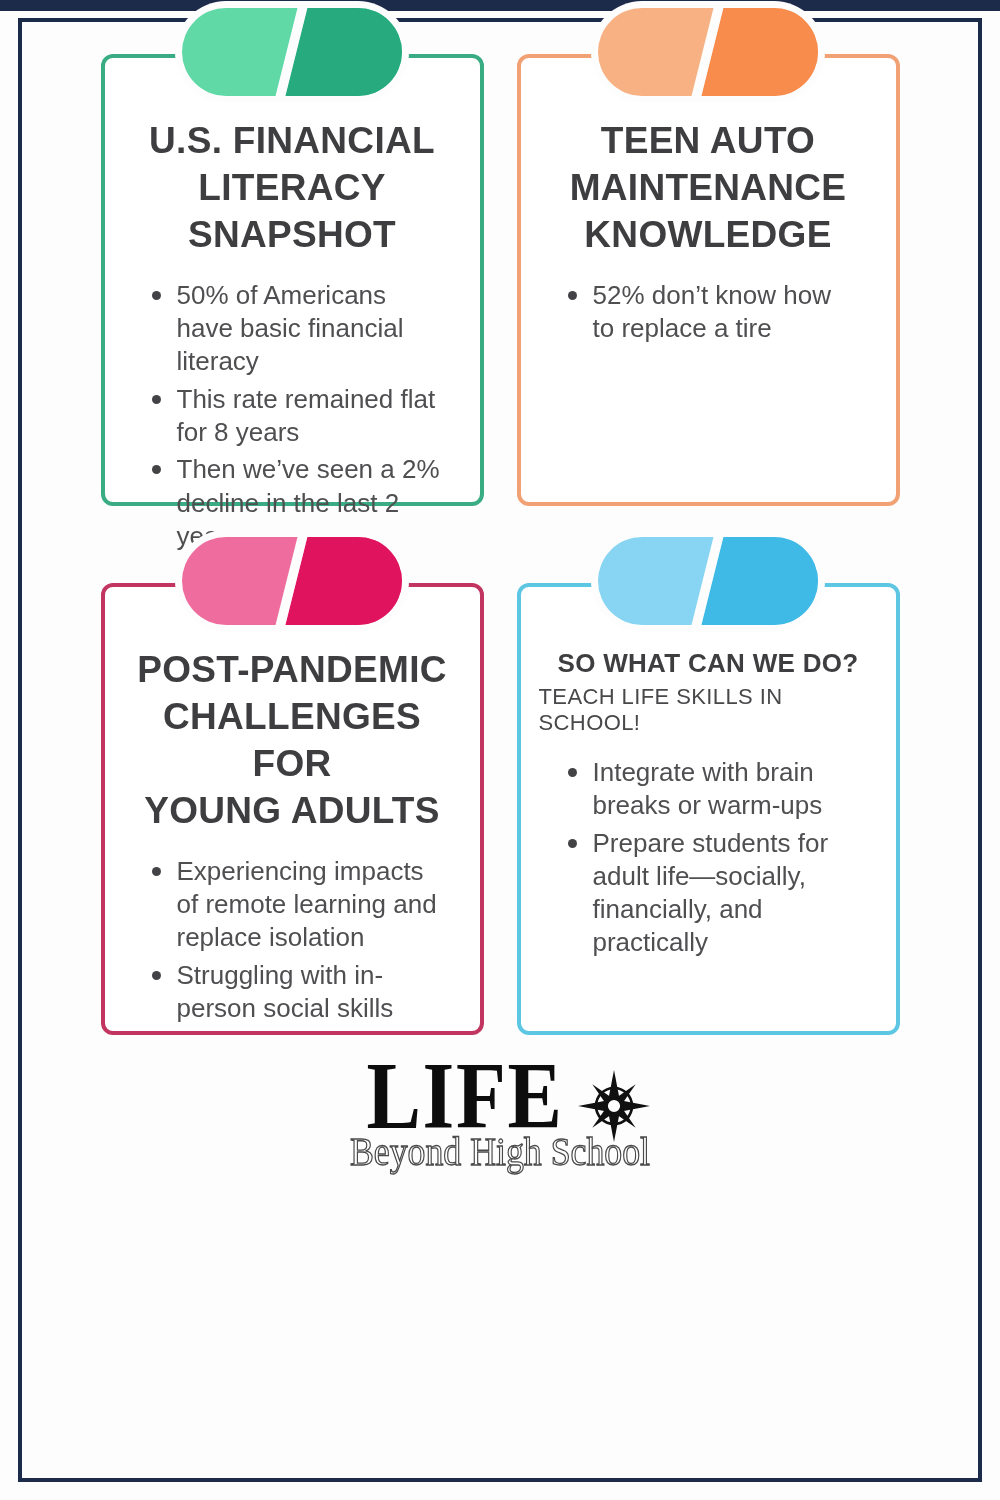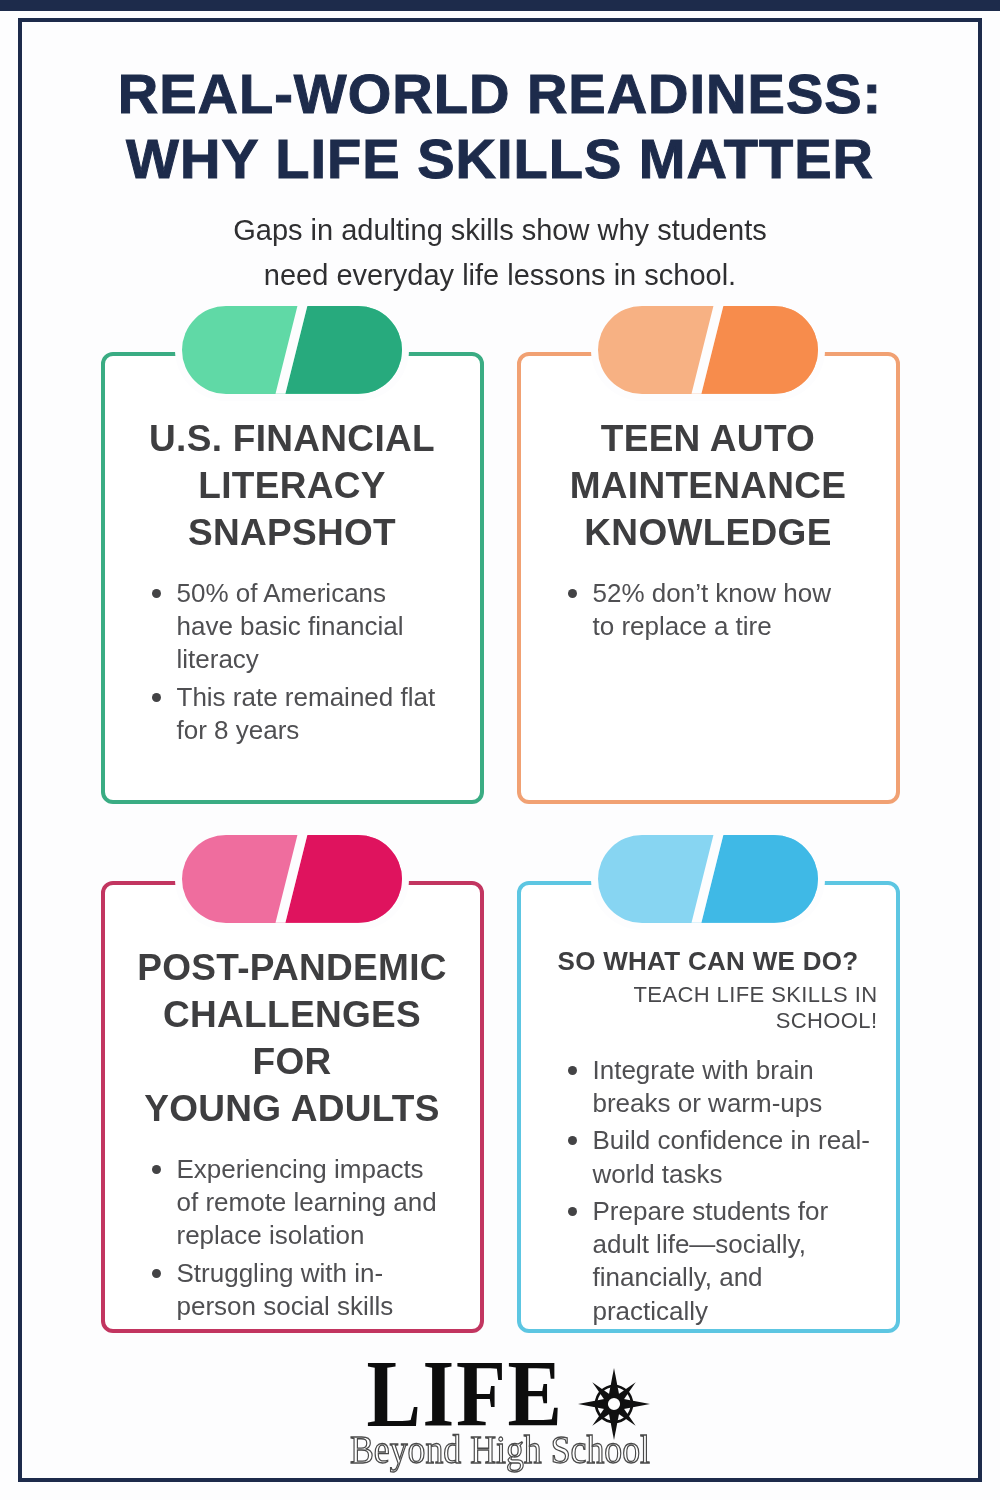--- a/index.html
+++ b/index.html
@@ -41,21 +41,21 @@
   .pill::before{
     content:""; position:absolute; inset:0; background:#fdfdfe; z-index:1;
     clip-path:polygon(52.5% 0, 57% 0, 47% 100%, 42.5% 100%);
   }
   .card-title{
     text-align:center; font-size:37px; font-weight:bold; line-height:1.27;
     letter-spacing:.3px; color:#3e3e40; white-space:pre-line;
   }
   .card-title.tight{ font-size:26px; }
   .card-sub{
-    text-align:right; font-size:22px; letter-spacing:.4px; color:#48484b; margin-top:4px;
+    text-align:left; font-size:22px; letter-spacing:.4px; color:#48484b; margin-top:4px;
   }
   .bullets{ list-style:none; margin-top:20px; padding:0 4px 0 22px; }
   .bullets li{
     position:relative; padding-left:32px; margin-bottom:4px;
     font-size:26px; line-height:1.28; color:#4f4f52; white-space:pre-line;
   }
   .bullets li::before{
     content:""; position:absolute; left:7px; top:12px; width:9px; height:9px;
     border-radius:50%; background:#434345;
   }
@@ -68,39 +68,36 @@
   .compass{ width:74px; height:74px; margin-left:-4px; margin-top:16px; }
   .logo-sub-svg{ display:block; margin:-16px auto 0; }
 </style>
 </head>
 <body>
 
 <div class="poster">
   <div class="top-strip"></div>
   <div class="frame"></div>
 
-  <header class="header">
-    <h1 class="title">REAL-WORLD READINESS:
-WHY LIFE SKILLS MATTER</h1>
-    <p class="subtitle">Gaps in adulting skills show why students
-need everyday life lessons in school.</p>
-  </header>
 
   <main class="grid">
 
     <section class="card" style="--light: #60d9a6; --dark: #27aa7d; --border: #3aac83;">
       <div class="pill"></div>
       <h2 class="card-title">U.S. FINANCIAL
 LITERACY SNAPSHOT</h2>
       <ul class="bullets">
         <li>50% of Americans
 have basic financial
 literacy</li>
         <li>This rate remained flat
 for 8 years</li>
+        <li>Then we’ve seen a 2%
+decline in the last 2
+years</li>
       </ul>
     </section>
 
     <section class="card" style="--light: #f7b183; --dark: #f78c4c; --border: #f1a173;">
       <div class="pill"></div>
       <h2 class="card-title">TEEN AUTO
 MAINTENANCE
 KNOWLEDGE</h2>
       <ul class="bullets">
         <li>52% don’t know how
@@ -122,22 +119,20 @@
       </ul>
     </section>
 
     <section class="card" style="--light: #87d5f2; --dark: #3fb9e6; --border: #5dc6e2;">
       <div class="pill"></div>
       <h2 class="card-title tight">SO WHAT CAN WE DO?</h2>
       <p class="card-sub">TEACH LIFE SKILLS IN SCHOOL!</p>
       <ul class="bullets">
         <li>Integrate with brain
 breaks or warm-ups</li>
-        <li>Build confidence in real-
-world tasks</li>
         <li>Prepare students for
 adult life—socially,
 financially, and
 practically</li>
       </ul>
     </section>
 
   </main>
 
   <footer class="footer">

